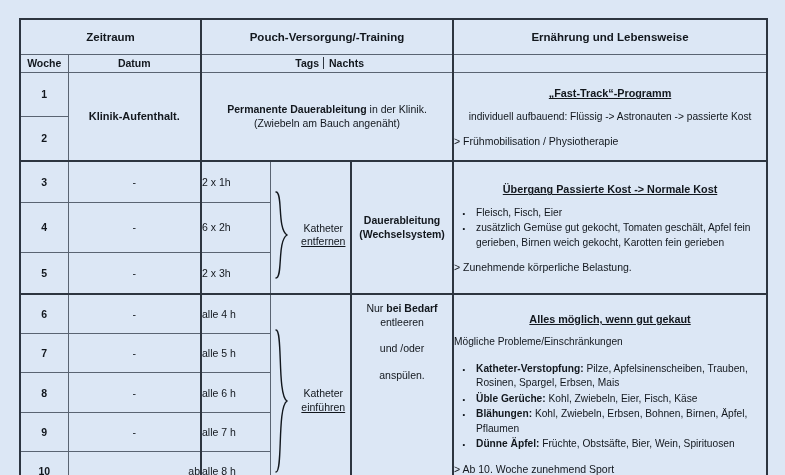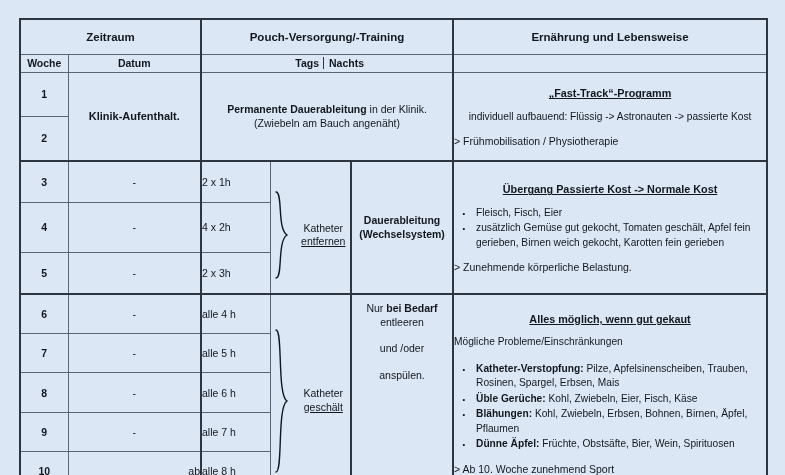--- a/index.html
+++ b/index.html
@@ -275,40 +275,40 @@
           <ul class="nutri-bullets">
             <li>Fleisch, Fisch, Eier</li>
             <li>zusätzlich Gemüse gut gekocht, Tomaten geschält, Apfel fein gerieben, Birnen weich gekocht, Karotten fein gerieben</li>
           </ul>
           <div class="nutri-foot">&gt; Zunehmende körperliche Belastung.</div>
         </td>
       </tr>
       <tr>
         <td class="woche-cell frame-left" style="height:42px">4</td>
         <td class="datum-cell">-</td>
-        <td class="interval-cell thick-left">4 x 2h</td>
+        <td class="interval-cell thick-left">6 x 2h</td>
       </tr>
       <tr>
         <td class="woche-cell frame-left sec-bottom" style="height:35px">5</td>
         <td class="datum-cell sec-bottom">-</td>
         <td class="interval-cell sec-bottom thick-left">2 x 3h</td>
       </tr>
 
       <tr>
         <td class="woche-cell frame-left sec-top" style="height:33px">6</td>
         <td class="datum-cell sec-top">-</td>
         <td class="interval-cell sec-top thick-left">alle 4 h</td>
         <td class="brace-cell sec-top sec-bottom" rowspan="5">
           <div class="brace-holder">
             <svg class="brace-svg" width="18" height="148" viewBox="0 0 18 148">
               <path d="M3 3 C10 3 4 68 14 74 C4 80 10 145 3 145" fill="none" stroke="#12171d" stroke-width="1.4" stroke-linecap="round"></path>
             </svg>
             <div class="brace-label">
               <div>Katheter</div>
-              <u>geschält</u>
+              <u>einführen</u>
             </div>
           </div>
         </td>
         <td class="center-block sec-top thick-left" rowspan="5" style="vertical-align:top">
           <div class="nutri-line" style="margin-top:6px">
             <span>Nur </span><b>bei Bedarf</b><span> entleeren</span>
           </div>
           <div class="nutri-line" style="margin-top:12px">und /oder</div>
           <div class="nutri-line" style="margin-top:12px">anspülen.</div>
         </td>

